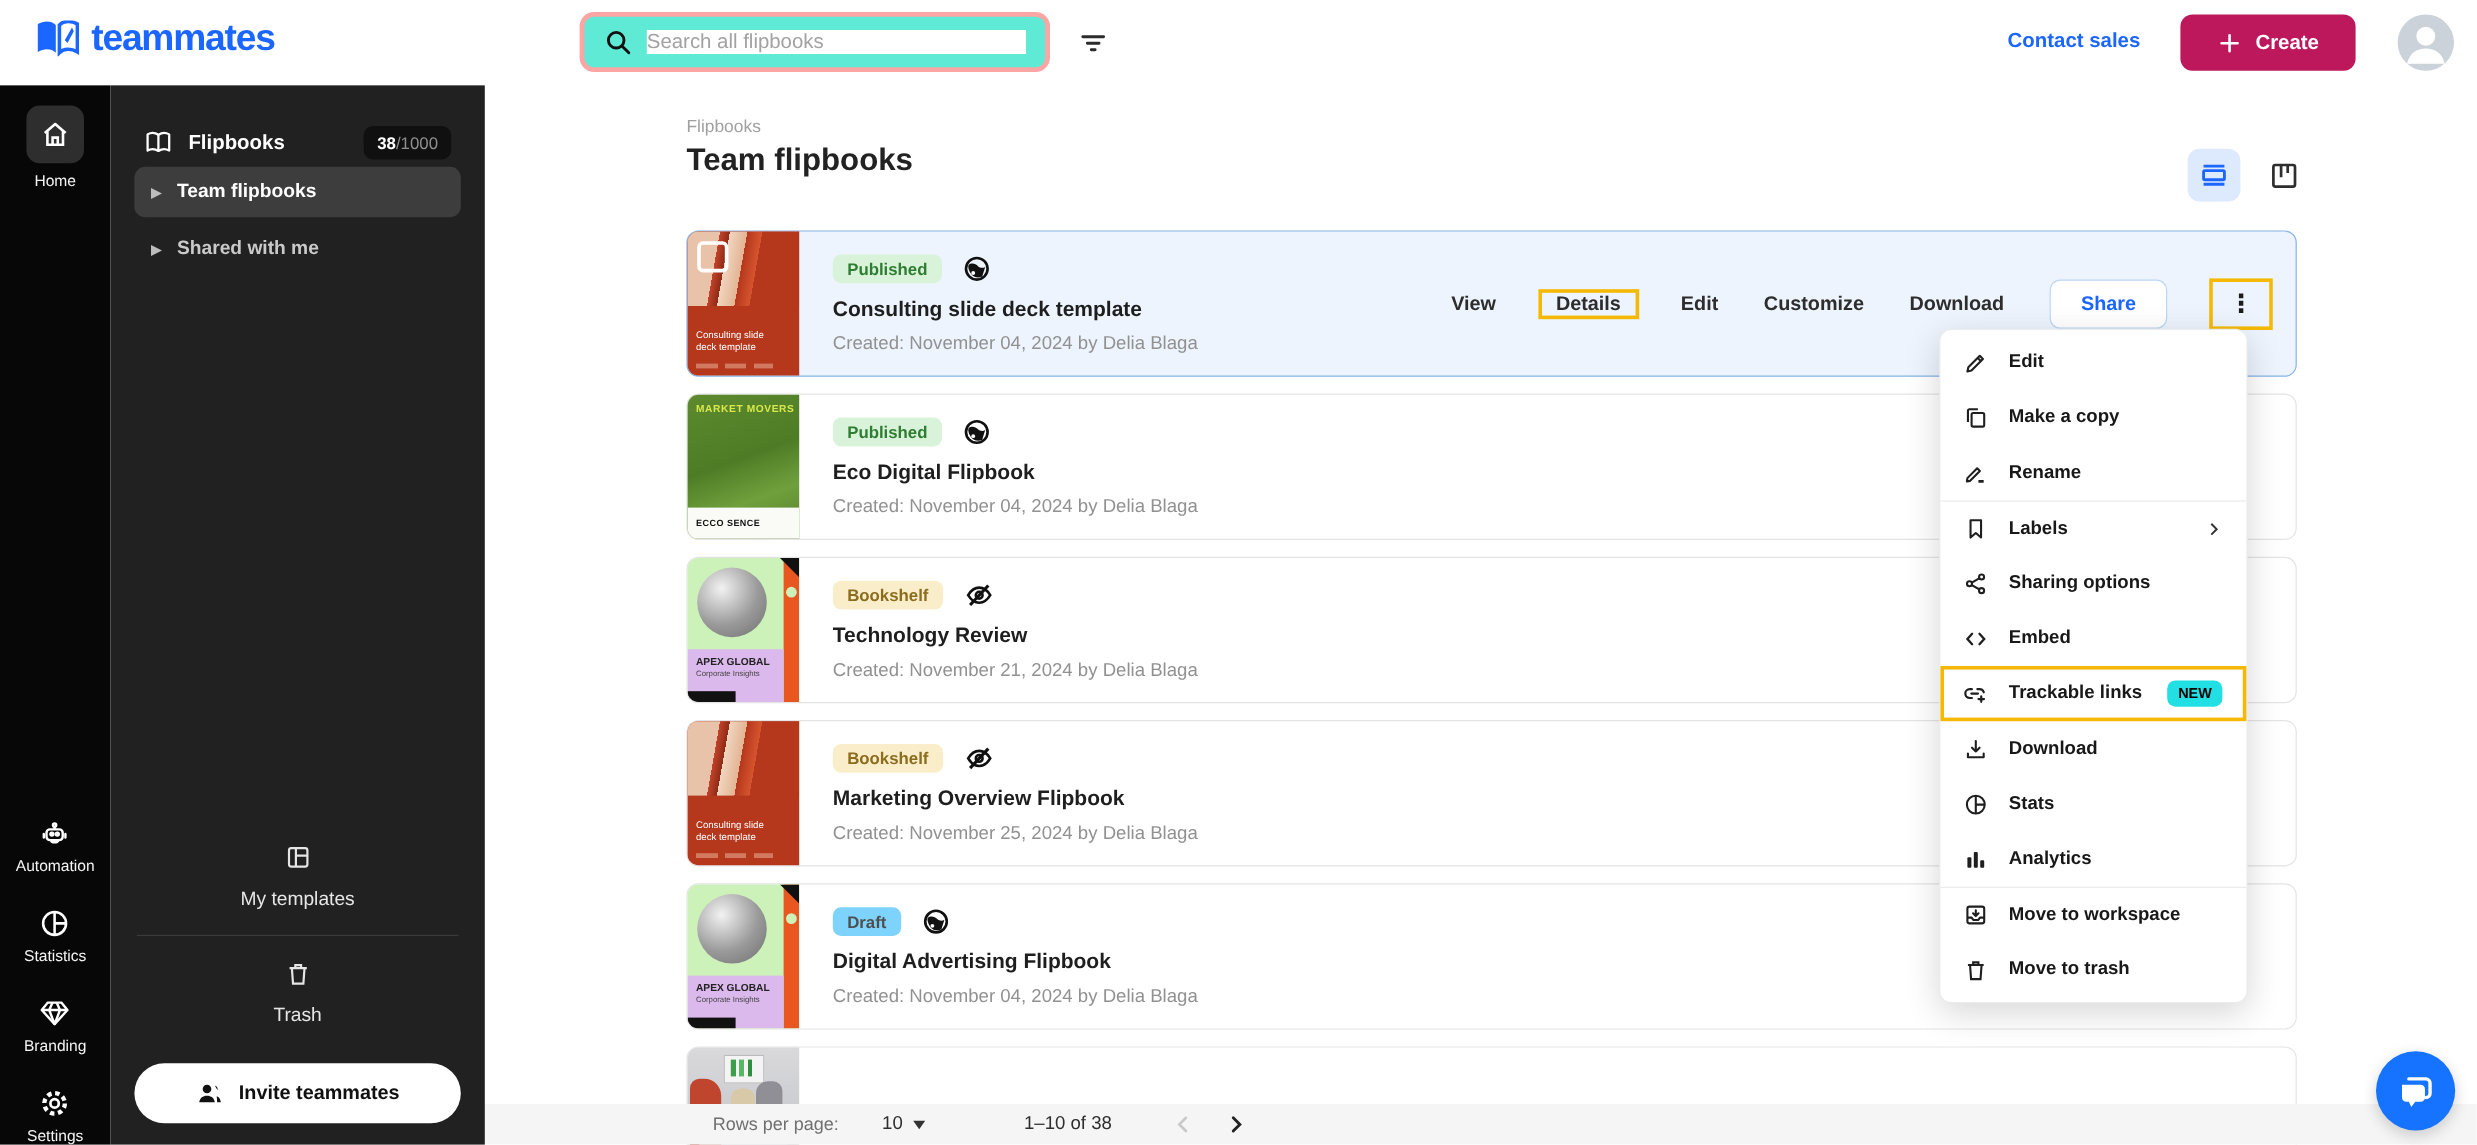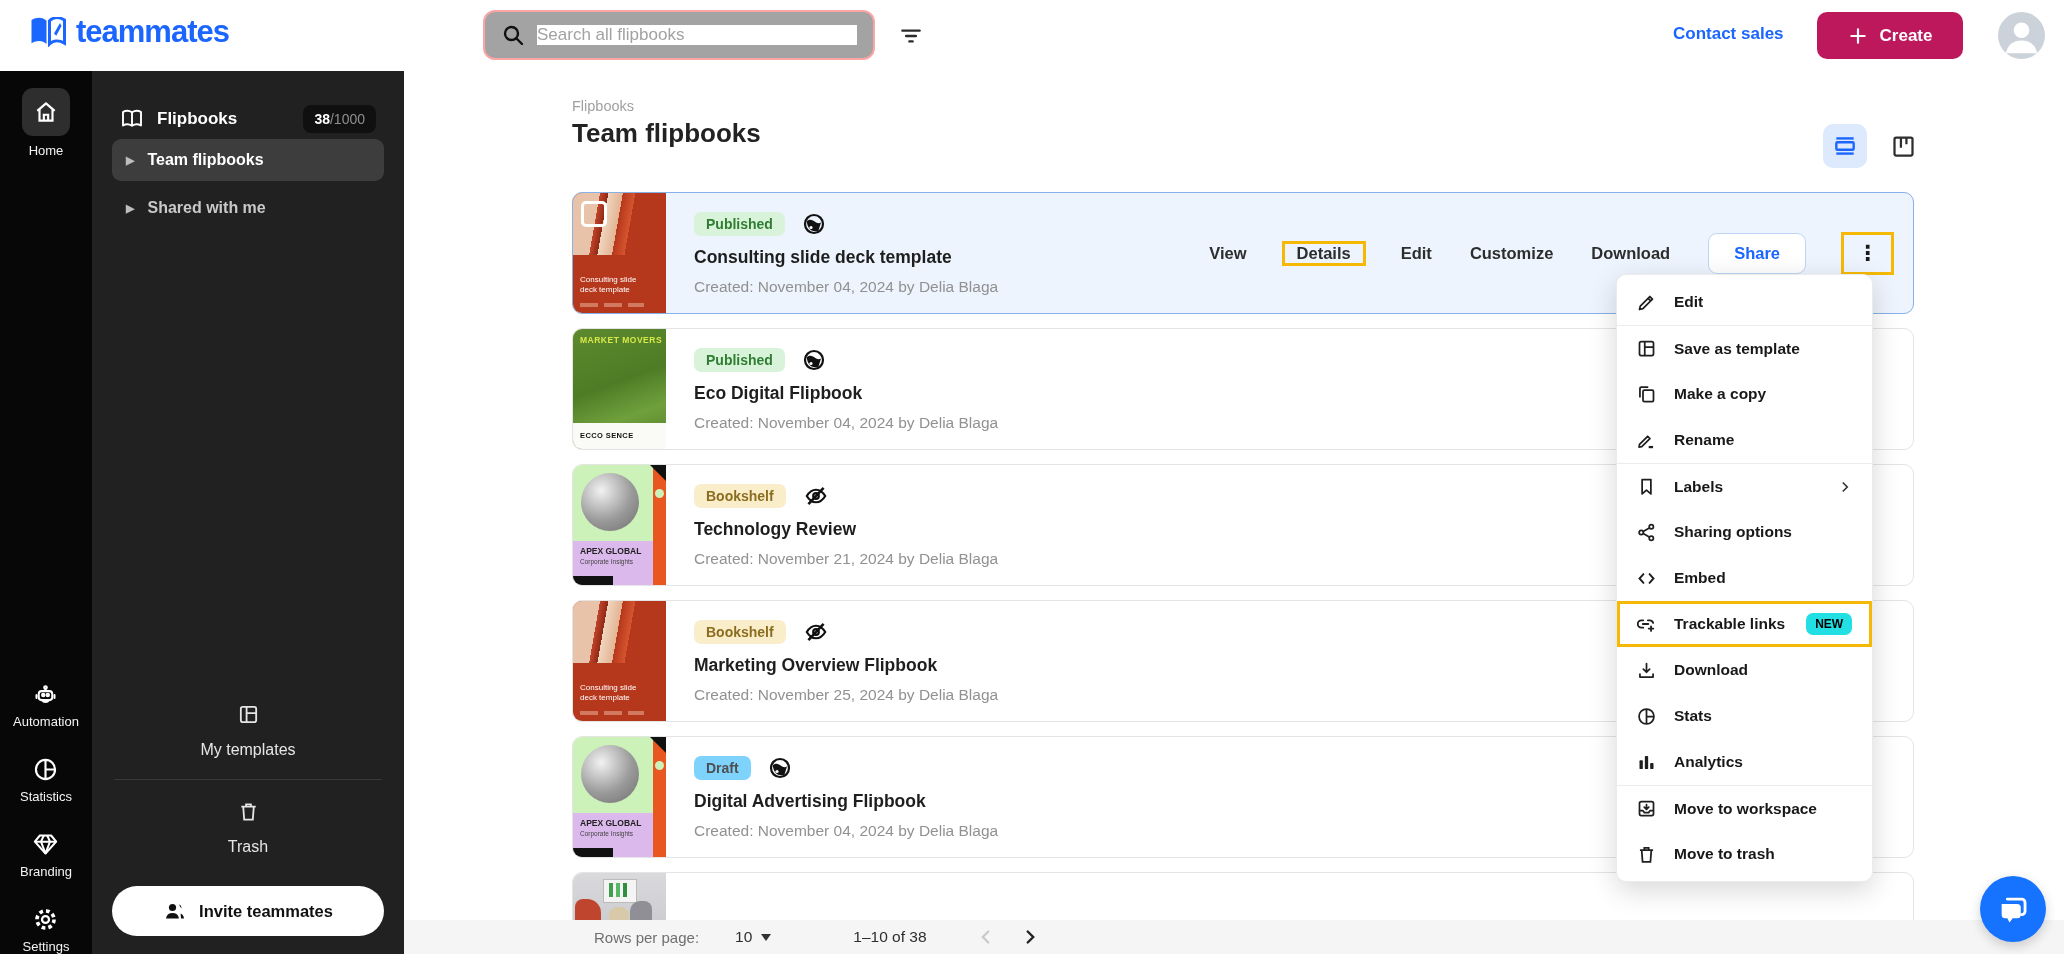--- a/index.html
+++ b/index.html
@@ -4,22 +4,22 @@
 <style>
   * { box-sizing: border-box; margin: 0; padding: 0; }
   html,body { width: 2064px; height: 954px; overflow: hidden; background: #fff;
     font-family: "Liberation Sans", sans-serif; }
   .page { position: relative; width: 2064px; height: 954px; }
 
   
   .topbar { position: absolute; left:0; top:0; width:2064px; height:71px; background:#fff; z-index:20; }
   .logo { position:absolute; left:30px; top:14px; display:flex; align-items:center; gap:10px; cursor:pointer; }
   .logo-text { color:#1b66ff; font-size:31px; font-weight:800; letter-spacing:-1px; }
-  .searchbox { position:absolute; left:483px; top:10px; width:392px; height:50px; border:2px solid #fca5a5;
-    border-radius:12px; display:flex; align-items:center; padding:0 16px; gap:12px; background:#a3a3a3; }
+  .searchbox { position:absolute; left:483px; top:10px; width:392px; height:50px; border:4px solid #fca5a5;
+    border-radius:12px; display:flex; align-items:center; padding:0 16px; gap:12px; background:#5eead4; }
   .searchbox input { border:none; outline:none; font-size:17px; color:#333; width:100%;
     font-family:"Liberation Sans",sans-serif; }
   .searchbox input::placeholder { color:#a2a2a2; }
   .filter-btn { position:absolute; left:894px; top:20px; width:34px; height:32px; display:flex;
     align-items:center; justify-content:center; cursor:pointer; color:#2b2b2b; }
   .contact-sales { position:absolute; left:1673px; top:24px; font-size:17px; font-weight:700; color:#1b66ff; cursor:pointer; }
   .create-btn { position:absolute; left:1817px; top:12px; width:146px; height:47px; background:#be185d; color:#fff;
     border:none; border-radius:10px; font-size:17px; font-weight:700; display:flex; align-items:center;
     justify-content:center; gap:12px; cursor:pointer; font-family:"Liberation Sans",sans-serif; }
   .avatar { width:47px; height:47px; border-radius:50%; background:#ccd2d9; position:absolute; left:1998px; top:12px;
@@ -518,29 +518,20 @@
   <div class="context-menu">
     <div class="menu-item">
       <span class="mi-icon">
         <svg width="21" height="21" viewBox="0 0 24 24" fill="none" stroke="currentColor" stroke-width="2">
             <path d="M4 20l.9-3.9L15.8 5.2l3 3L7.9 19.1z" stroke-linejoin="round"></path>
             <path d="M13.8 7.2l3 3"></path>
           </svg>
       </span>
       <span>Edit</span>
     </div>
-    <div class="menu-item group-start">
-      <span class="mi-icon">
-        <svg width="21" height="21" viewBox="0 0 24 24" fill="none" stroke="currentColor" stroke-width="2">
-            <rect x="4" y="4" width="16" height="16" rx="2"></rect>
-            <path d="M10 4v16M10 10.5h10"></path>
-          </svg>
-      </span>
-      <span>Save as template</span>
-    </div>
     <div class="menu-item">
       <span class="mi-icon">
         <svg width="21" height="21" viewBox="0 0 24 24" fill="none" stroke="currentColor" stroke-width="2">
             <rect x="8" y="7" width="12" height="13" rx="1.5"></rect>
             <path d="M4.5 15.5V5A1.5 1.5 0 0 1 6 3.5h8"></path>
           </svg>
       </span>
       <span>Make a copy</span>
     </div>
     <div class="menu-item">

